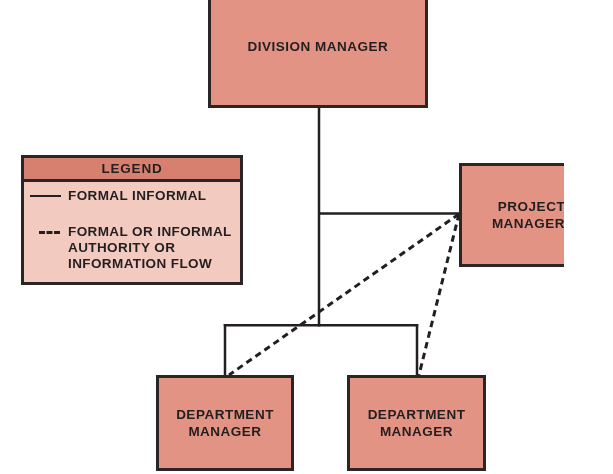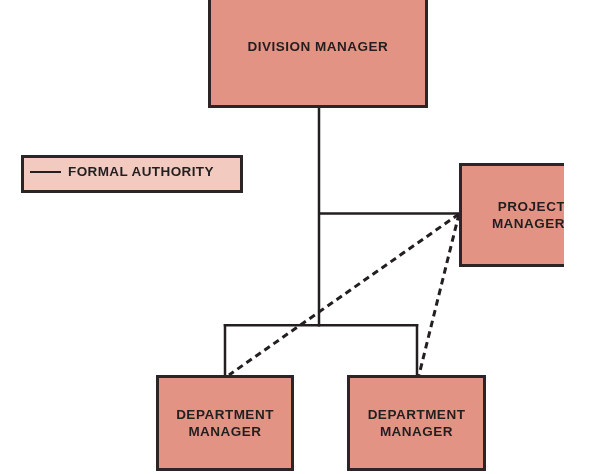--- a/index.html
+++ b/index.html
@@ -147,23 +147,32 @@
   <div class="node" id="node-project-manager">PROJECT
 MANAGER</div>
 
   <div class="node" id="node-department-manager-left">DEPARTMENT
 MANAGER</div>
 
   <div class="node" id="node-department-manager-right">DEPARTMENT
 MANAGER</div>
 
   <div id="legend">
+    <div id="legend-header">LEGEND</div>
     <div id="legend-body">
       <div class="legend-item">
         <div class="swatch-col">
           <div class="swatch-solid"></div>
         </div>
-        <div class="legend-label">FORMAL AUTHORITY</div>
+        <div class="legend-label">FORMAL INFORMAL</div>
+      </div>
+      <div class="legend-item">
+        <div class="swatch-col">
+          <div class="swatch-dashed"></div>
+        </div>
+        <div class="legend-label">FORMAL OR INFORMAL
+AUTHORITY OR
+INFORMATION FLOW</div>
       </div>
     </div>
   </div>
 
 </div>
 
 </body></html>

